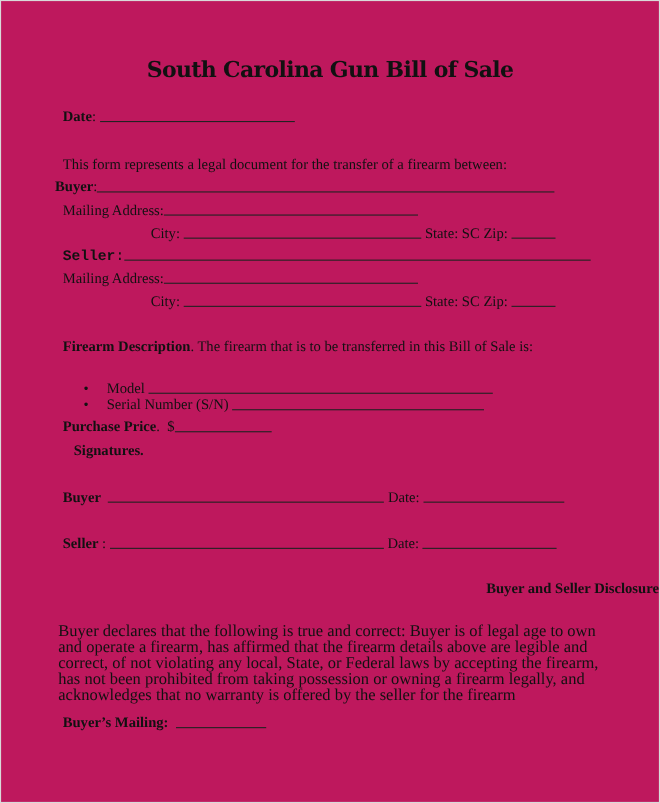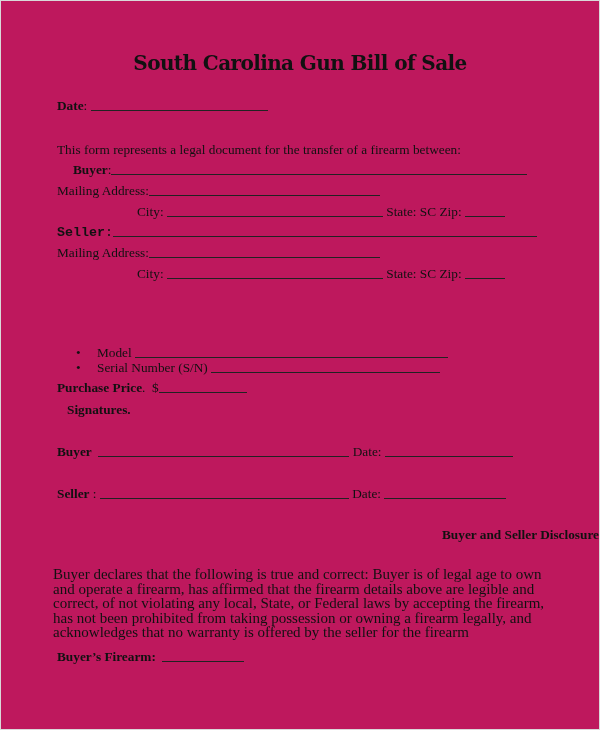--- a/index.html
+++ b/index.html
@@ -38,21 +38,21 @@
 <div class="page">
 
   <div class="title">South Carolina Gun Bill of Sale</div>
 
   <div class="abs" style="left:56px; top:97px;">
     <b>Date</b><span>: </span><span class="blank" style="width:177px;"></span>
   </div>
 
   <div class="abs" style="left:56px; top:141px;">This form represents a legal document for the transfer of a firearm between:</div>
 
-  <div class="abs" style="left:72px; top:161px;">
+  <div class="abs" style="left:49px; top:161px;">
     <b>Buyer</b><span>:</span><span class="blank" style="width:416px;"></span>
   </div>
   <div class="abs" style="left:56px; top:182px;">
     <span>Mailing Address:</span><span class="blank" style="width:231px;"></span>
   </div>
   <div class="abs" style="left:136px; top:203px;">
     <span>City:</span>
     <span class="blank" style="width:216px;"></span>
     <span>State: SC</span>
     <span>Zip:</span>
@@ -66,20 +66,23 @@
     <span>Mailing Address:</span><span class="blank" style="width:231px;"></span>
   </div>
   <div class="abs" style="left:136px; top:265px;">
     <span>City:</span>
     <span class="blank" style="width:216px;"></span>
     <span>State: SC</span>
     <span>Zip:</span>
     <span class="blank" style="width:40px;"></span>
   </div>
 
+  <div class="abs" style="left:56px; top:306px;">
+    <b>Firearm Description</b><span>. The firearm that is to be transferred in this Bill of Sale is:</span>
+  </div>
   <div class="abs" style="left:56px; top:344px;">
     <span class="bullet">•</span><span>Model</span>
     <span class="blank" style="width:313px;"></span>
   </div>
   <div class="abs" style="left:56px; top:359px;">
     <span class="bullet">•</span><span>Serial Number (S/N)</span>
     <span class="blank" style="width:229px;"></span>
   </div>
 
   <div class="abs" style="left:56px; top:379px;">
@@ -101,16 +104,16 @@
     <span>Date:</span>
     <span class="blank" style="width:128px;"></span>
   </div>
 
   <div class="abs center" style="top:526px;">
     <b>Buyer and Seller Disclosure</b>
   </div>
   <div class="para" style="top:566px;">Buyer declares that the following is true and correct: Buyer is of legal age to own and operate a firearm, has affirmed that the firearm details above are legible and correct, of not violating any local, State, or Federal laws by accepting the firearm, has not been prohibited from taking possession or owning a firearm legally, and acknowledges that no warranty is offered by the seller for the firearm</div>
 
   <div class="abs" style="left:56px; top:648px;">
-    <b>Buyer’s Firearm:</b>&nbsp;&nbsp;<span class="blank" style="width:82px;"></span>
+    <b>Buyer’s Mailing:</b>&nbsp;&nbsp;<span class="blank" style="width:82px;"></span>
   </div>
 
 </div>
 
 </body></html>

